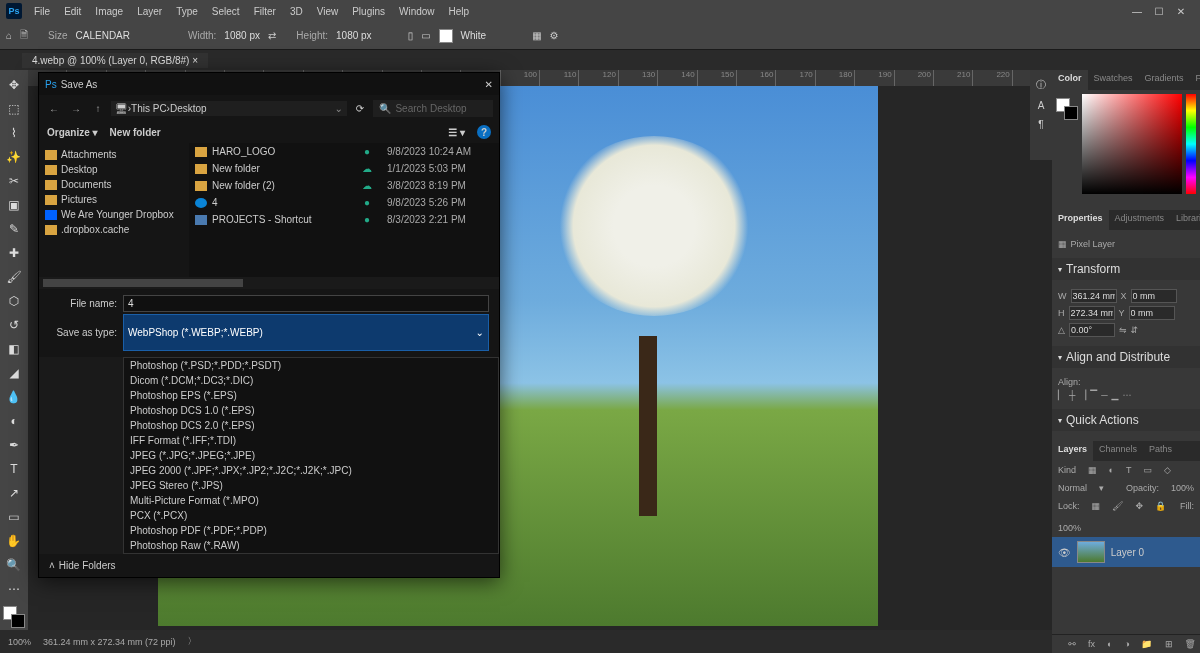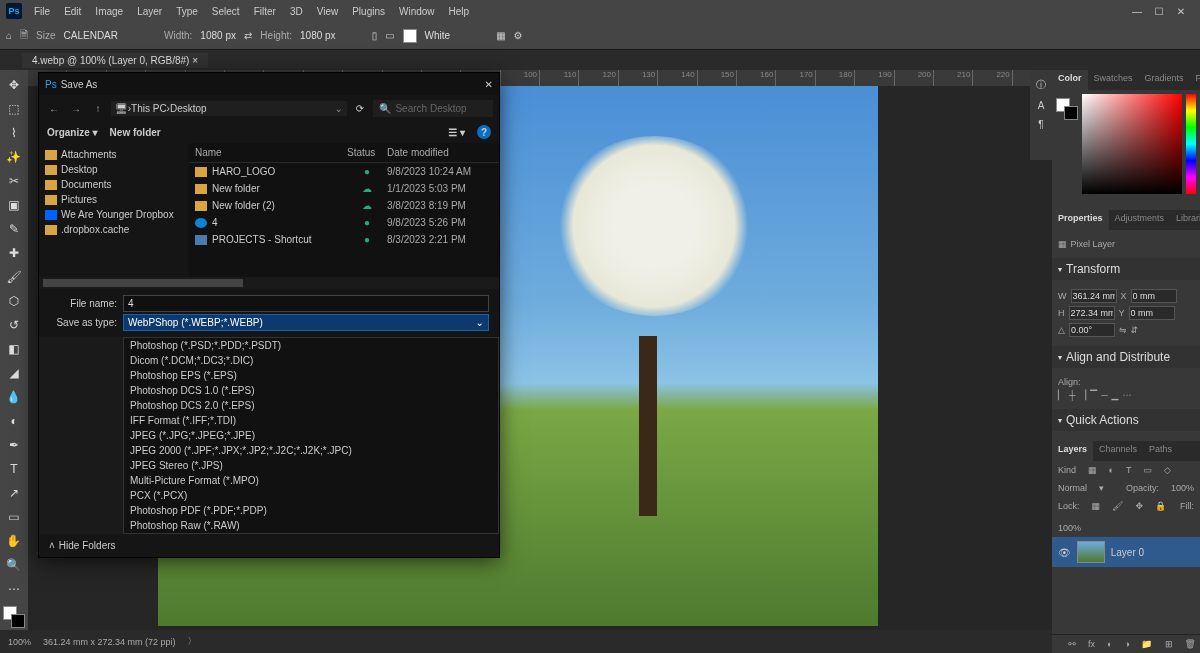--- a/index.html
+++ b/index.html
@@ -3,21 +3,21 @@
 <meta charset="utf-8">
 <style>
 * { box-sizing: border-box; margin: 0; padding: 0; font-family: "Segoe UI", Tahoma, sans-serif; }
 body { width: 1200px; height: 653px; background: #323232; color: #ccc; font-size: 10px; overflow: hidden; position: relative; }
 .menubar { height: 22px; background: #454545; display: flex; align-items: center; padding: 0 6px; gap: 2px; }
 .menubar .logo { width: 16px; height: 16px; background: #001833; color:#2aa3f0; display:flex;align-items:center;justify-content:center;font-size:9px;font-weight:bold;border-radius:2px; margin-right:4px;}
 .menu-item { padding: 2px 6px; cursor: default; }
 .winctrl { margin-left: auto; display: flex; gap: 8px; padding-right:6px;}
 .winctrl span { width:14px; text-align:center; cursor:default;}
 .optbar { height: 28px; background: #454545; display: flex; align-items: center; padding: 0 6px; gap: 8px; border-bottom:1px solid #1a1a1a;}
-.optbar .lbl { color:#aaa; }
+.optbar .lbl { color:#aaa;margin-left:12px; }
 .optbar .val { color:#ddd; }
 .optbar .swatch { width:14px; height:14px; background:#fff; border:1px solid #888;}
 .doctab-row { height:20px; background:#2a2a2a; display:flex; align-items:center; padding-left:22px;}
 .doctab { background:#323232; padding:2px 10px; font-size:10px; color:#ddd; }
 .toolbar-left { position:absolute; left:0; top:70px; width:28px; background:#454545; height:560px; display:flex; flex-direction:column; align-items:center; padding-top:4px; gap:2px;}
 .tool { width:22px; height:22px; display:flex; align-items:center; justify-content:center; color:#ddd; font-size:12px;}
 .colorswatch { width:22px; height:22px; position:relative; margin-top:4px;}
 .colorswatch .fg{ width:14px;height:14px;background:#fff;border:1px solid #888;position:absolute;top:0;left:0;}
 .colorswatch .bg{ width:14px;height:14px;background:#000;border:1px solid #888;position:absolute;bottom:0;right:0;}
 .ruler-h { position:absolute; left:28px; top:70px; right:148px; height:16px; background:#3a3a3a; display:flex; overflow:hidden; font-size:8px; color:#888;}
@@ -72,21 +72,21 @@
 .file-row .fico.sc{ background:#4a7ab0;}
 .file-row .fname{ flex:1;}
 .file-row .fstatus{ width:40px; color:#2a8; text-align:center;}
 .file-row .fdate{ width:106px; color:#aaa;}
 .dlg-scroll { height:12px; background:#1a1a1a; position:relative;}
 .dlg-scroll .thumb{ position:absolute; left:4px; top:2px; width:200px; height:8px; background:#444;}
 .dlg-fields { padding:4px 10px; background:#151515;}
 .field-row { display:flex; align-items:center; margin:2px 0;}
 .field-row label{ width:74px; text-align:right; padding-right:6px; font-size:10px;}
 .field-row .txt{ flex:1; background:#101010; border:1px solid #444; padding:2px 4px; font-size:10px; color:#ddd;}
-.field-row .combo{ flex:1; background:#0d3a6e; border:1px solid #1a5fa8; padding:2px 4px; font-size:10px; color:#fff; display:flex;}
+.field-row .combo{ flex:1; background:#0d3a6e; border:1px solid #1a5fa8; padding:12px 4px; font-size:10px; color:#fff; display:flex;}
 .field-row .combo .dd{margin-left:auto;}
 .dropdown-list { margin-left:84px; background:#111; border:1px solid #333; max-height:230px; overflow:hidden;}
 .dd-item { padding:2px 6px; font-size:10px; color:#ccc;}
 .dlg-footer { display:flex; padding:6px 10px; background:#151515;}
 .dlg-footer .hf{ display:flex; align-items:center; gap:4px; font-size:10px;}
 </style>
 </head>
 <body>
 
 <div class="menubar">
@@ -360,25 +360,20 @@
         <div class="tree-item dbx">
           <span class="fico"></span>
           <span>We Are Younger Dropbox</span>
         </div>
         <div class="tree-item ">
           <span class="fico"></span>
           <span>.dropbox.cache</span>
         </div>
       </div>
     <div class="dlg-files">
-      <div class="file-head">
-        <div class="fh-name">Name</div>
-        <div class="fh-status">Status</div>
-        <div class="fh-date">Date modified</div>
-      </div>
       <div id="files">
           <div class="file-row">
             <span class="fico "></span>
             <span class="fname">HARO_LOGO</span>
             <span class="fstatus">●</span>
             <span class="fdate">9/8/2023 10:24 AM</span>
           </div>
           <div class="file-row">
             <span class="fico "></span>
             <span class="fname">New folder</span>

